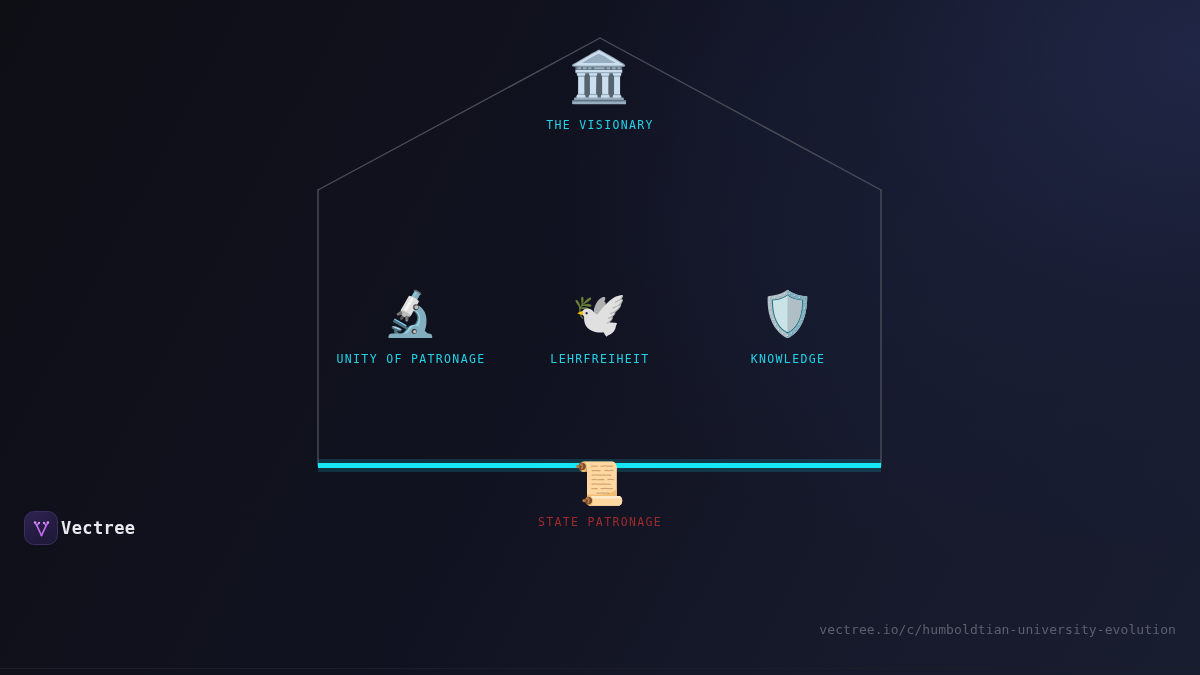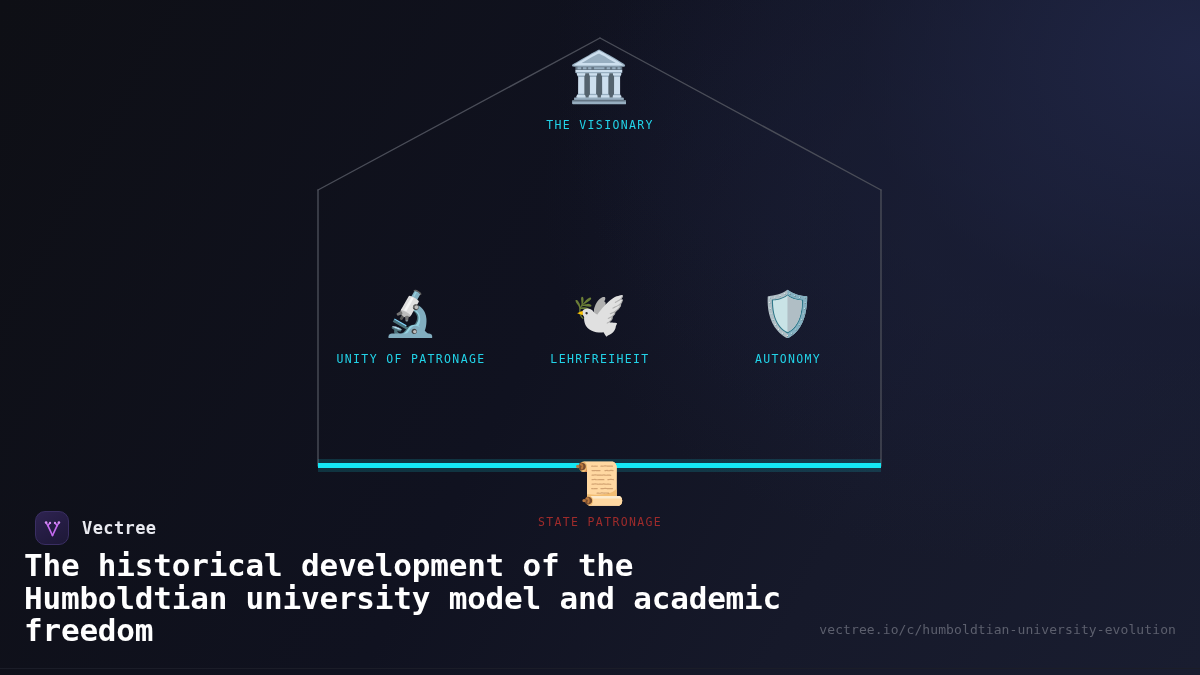--- a/index.html
+++ b/index.html
@@ -62,21 +62,21 @@
   #node-p2 { left:788px; top:292px; }
 
   
   #node-base { left:600px; top:463px; }
   #node-base .glyph { font-size:42px; }
   #node-base .cap { margin-top:10px; color:#9E2B2B; }
 
   
   #brand {
     position:absolute; left:24px; top:511px;
-    display:flex; align-items:center; gap:13px;margin-left:11px;
+    display:flex; align-items:center; gap:3px;
   }
   #logo-mark {
     width:34px; height:34px; border-radius:10px;
     background:linear-gradient(150deg,#2e2350 0%,#241c42 55%,#1d1836 100%);
     border:1px solid #3a2e63;
     display:flex; align-items:center; justify-content:center;
     flex:0 0 auto;
   }
   #brand-name {
     font-family:"DejaVu Sans Mono","Liberation Mono",monospace;
@@ -132,21 +132,21 @@
     <span class="cap">UNITY OF PATRONAGE</span>
   </div>
 
   <div class="node pillar" id="node-p1">
     <span class="glyph">🕊️</span>
     <span class="cap">LEHRFREIHEIT</span>
   </div>
 
   <div class="node pillar" id="node-p2">
     <span class="glyph">🛡️</span>
-    <span class="cap">AUTONOMY</span>
+    <span class="cap">KNOWLEDGE</span>
   </div>
 
   <div class="node" id="node-base">
     <span class="glyph">📜</span>
     <span class="cap">STATE PATRONAGE</span>
   </div>
 
   <div id="brand">
     <span id="logo-mark">
       <svg viewBox="0 0 24 24" width="21" height="21" aria-hidden="true">
@@ -162,18 +162,17 @@
           <circle cx="4.7" cy="5.2" r="1.5"></circle>
           <circle cx="9.2" cy="5.6" r="1.3"></circle>
           <circle cx="19.3" cy="5.2" r="1.5"></circle>
           <circle cx="14.8" cy="5.6" r="1.3"></circle>
         </g>
       </svg>
     </span>
     <span id="brand-name">Vectree</span>
   </div>
 
-  <h1 id="headline">The historical development of the Humboldtian university model and academic freedom</h1>
 
   <div id="permalink">vectree.io/c/humboldtian-university-evolution</div>
 
   <div id="footer-rule"></div>
 </div>
 
 </body></html>

